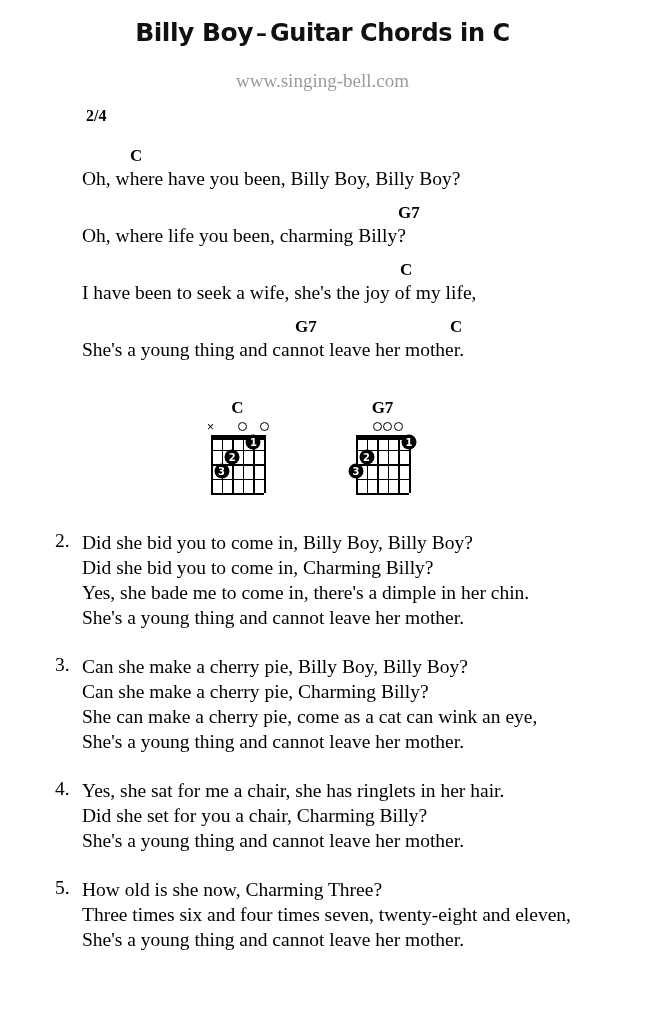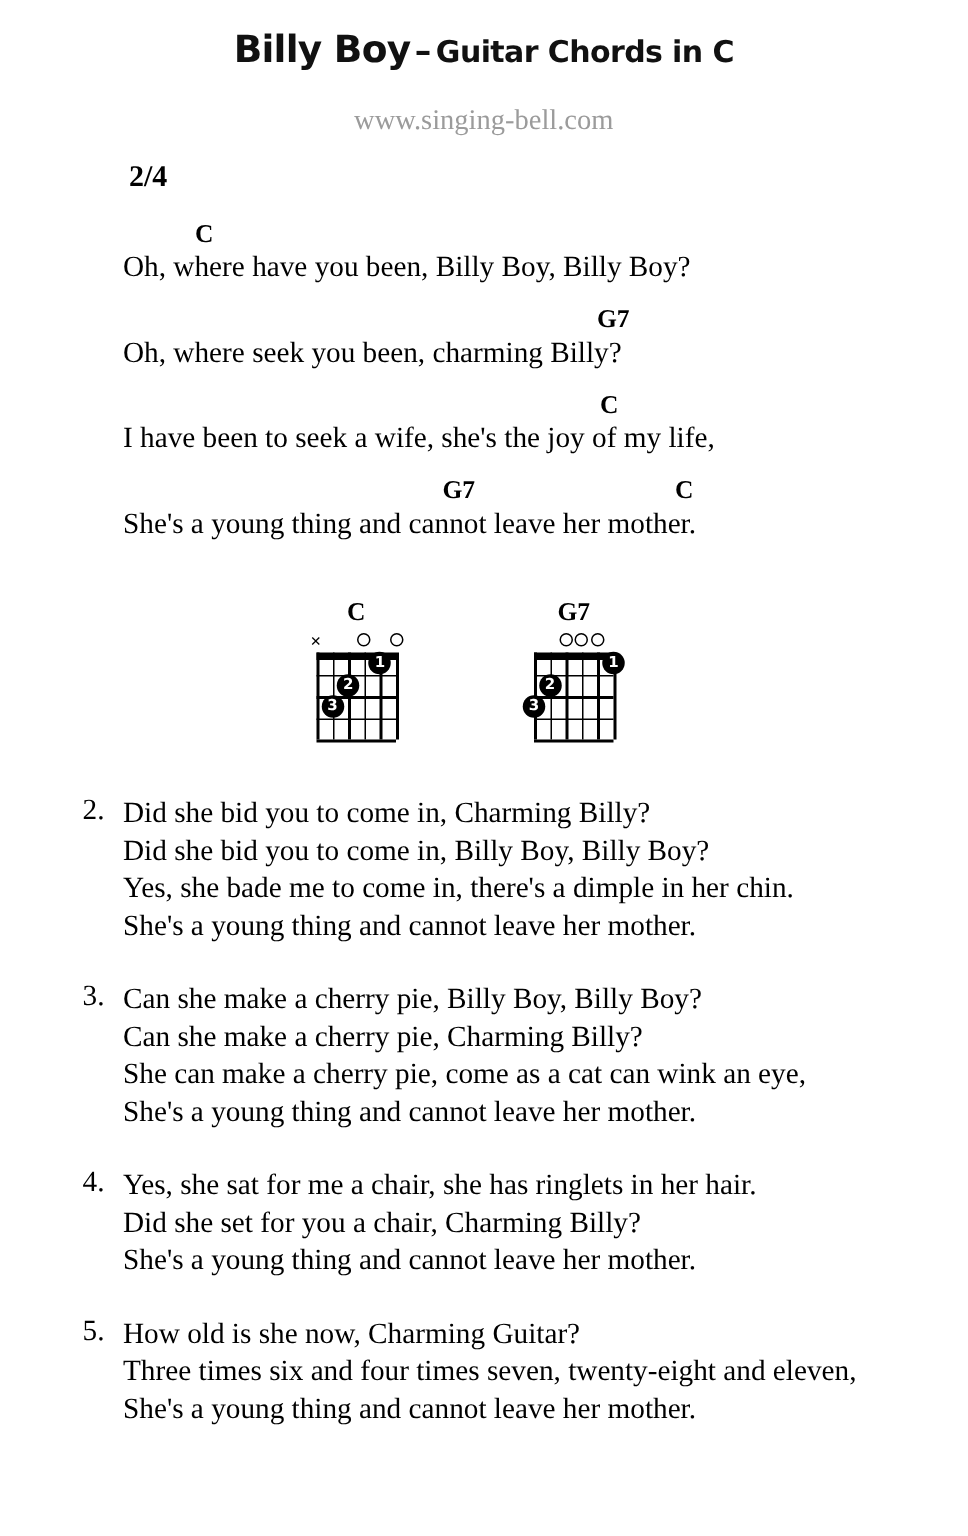--- a/index.html
+++ b/index.html
@@ -30,40 +30,40 @@
   }
   .title .main {
     font-size: 25px;
     letter-spacing: -0.5px;
   }
   .title .dash {
     font-size: 22px;
     padding: 0 3px;
   }
   .title .sub {
-    font-size: 20px;
+    font-size: 24px;
     letter-spacing: -0.4px;
   }
 
   .website {
     position: absolute;
     top: 70px;
     left: 0;
     width: 645px;
     text-align: center;
     font-size: 19px;
     color: #9b9b9b;
     font-family: "Liberation Serif", serif;
   }
 
   .timesig {
     position: absolute;
     top: 107px;
     left: 86px;
-    font-size: 20px;
+    font-size: 16px;
     font-weight: bold;
     font-family: "Liberation Serif", serif;
   }
 
   
   .verse1 {
     position: absolute;
     top: 146px;
     left: 0;
     width: 645px;
@@ -220,21 +220,21 @@
     <div class="cline">
       <div class="chordrow">
         <span class="chord" style="left: 130px;">C</span>
       </div>
       <div class="lyric">Oh, where have you been, Billy Boy, Billy Boy?</div>
     </div>
     <div class="cline">
       <div class="chordrow">
         <span class="chord" style="left: 398px;">G7</span>
       </div>
-      <div class="lyric">Oh, where seek you been, charming Billy?</div>
+      <div class="lyric">Oh, where life you been, charming Billy?</div>
     </div>
     <div class="cline">
       <div class="chordrow">
         <span class="chord" style="left: 400px;">C</span>
       </div>
       <div class="lyric">I have been to seek a wife, she's the joy of my life,</div>
     </div>
     <div class="cline">
       <div class="chordrow">
         <span class="chord" style="left: 295px;">G7</span>
@@ -292,22 +292,22 @@
         <div class="dot" style="left: 10.6px; top: 21.75px;">2</div>
         <div class="dot" style="left: 0px; top: 36.25px;">3</div>
       </div>
     </div>
   </div>
 
 <div class="verses">
     <div class="verse">
       <div class="vnum">2.</div>
       <div class="vlines">
+        <div class="vline">Did she bid you to come in, Billy Boy, Billy Boy?</div>
         <div class="vline">Did she bid you to come in, Charming Billy?</div>
-        <div class="vline">Did she bid you to come in, Billy Boy, Billy Boy?</div>
         <div class="vline">Yes, she bade me to come in, there's a dimple in her chin.</div>
         <div class="vline">She's a young thing and cannot leave her mother.</div>
       </div>
     </div>
     <div class="verse">
       <div class="vnum">3.</div>
       <div class="vlines">
         <div class="vline">Can she make a cherry pie, Billy Boy, Billy Boy?</div>
         <div class="vline">Can she make a cherry pie, Charming Billy?</div>
         <div class="vline">She can make a cherry pie, come as a cat can wink an eye,</div>
@@ -318,18 +318,18 @@
       <div class="vnum">4.</div>
       <div class="vlines">
         <div class="vline">Yes, she sat for me a chair, she has ringlets in her hair.</div>
         <div class="vline">Did she set for you a chair, Charming Billy?</div>
         <div class="vline">She's a young thing and cannot leave her mother.</div>
       </div>
     </div>
     <div class="verse">
       <div class="vnum">5.</div>
       <div class="vlines">
-        <div class="vline">How old is she now, Charming Guitar?</div>
+        <div class="vline">How old is she now, Charming Three?</div>
         <div class="vline">Three times six and four times seven, twenty-eight and eleven,</div>
         <div class="vline">She's a young thing and cannot leave her mother.</div>
       </div>
     </div>
   </div>
 
 </body></html>

